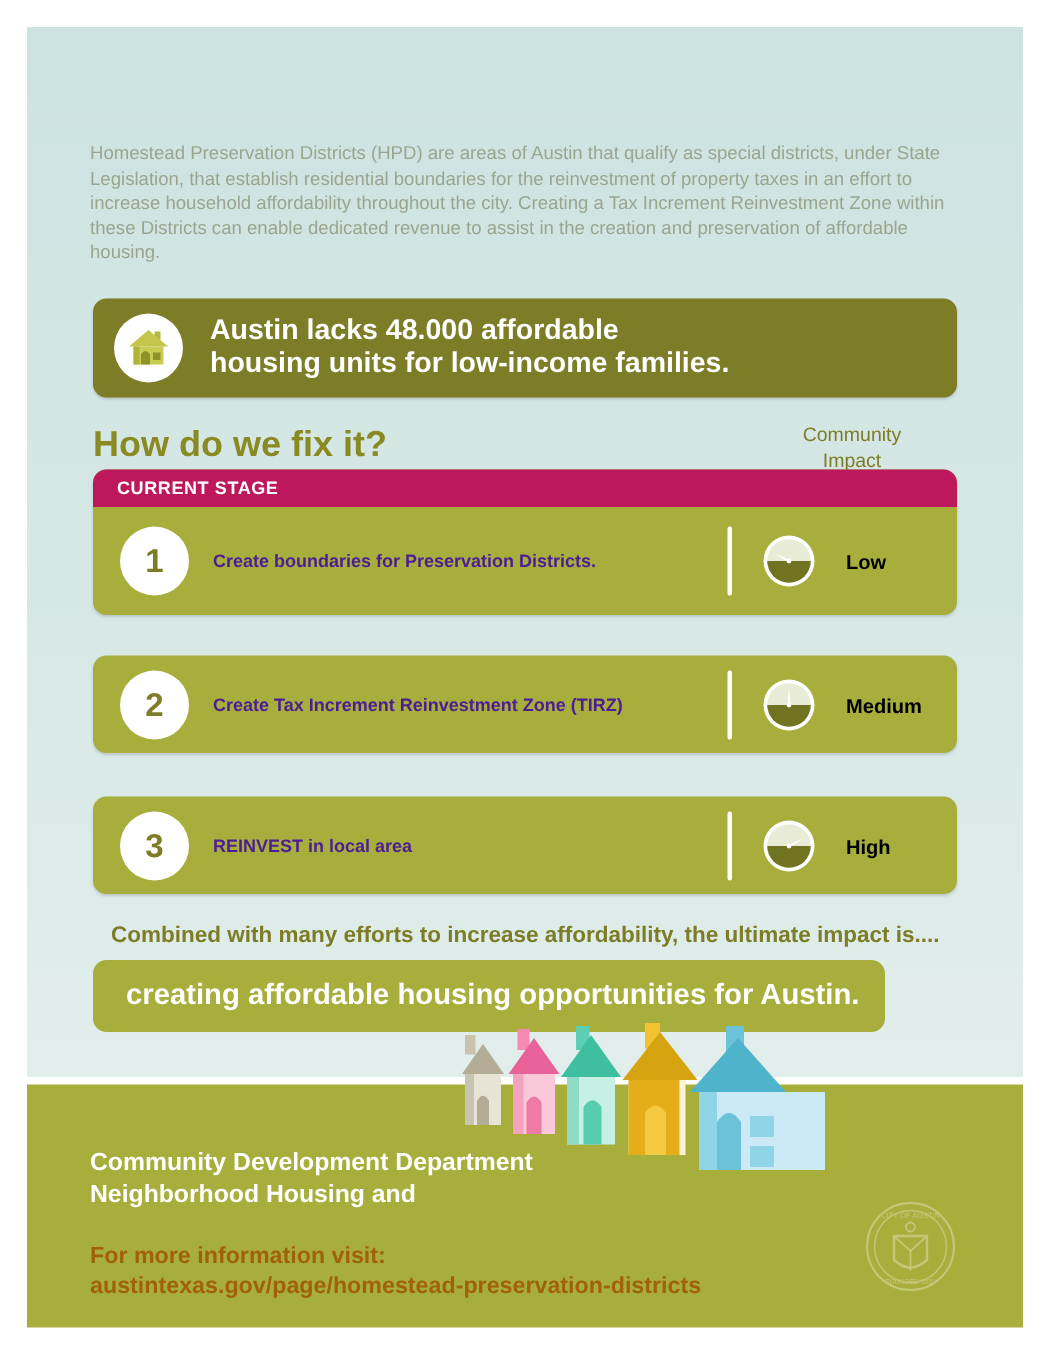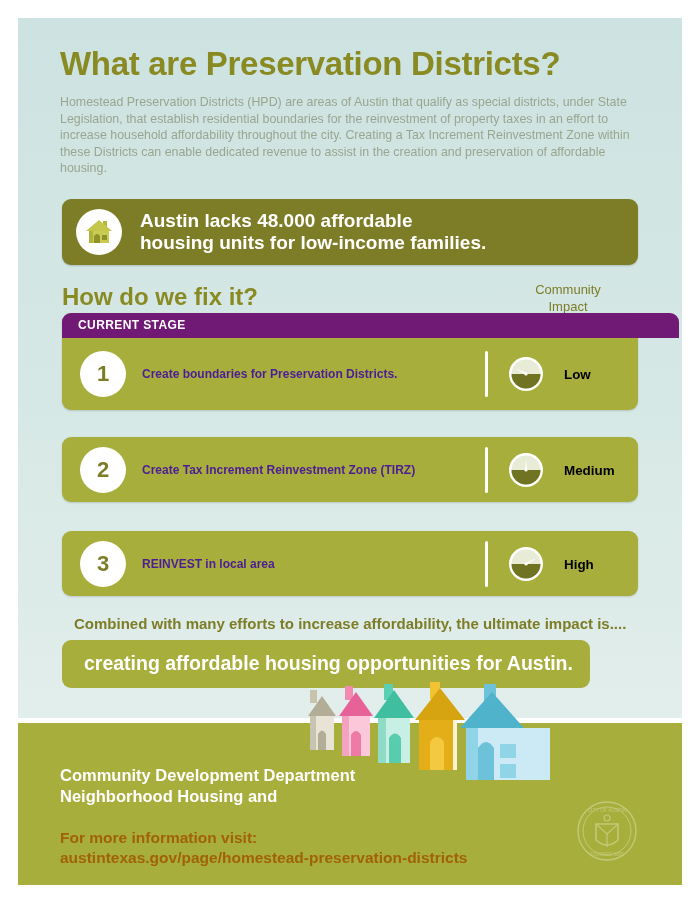--- a/index.html
+++ b/index.html
@@ -57,21 +57,21 @@
     position:absolute;left:62px;width:576px;
     background:#a7ae3c;border-radius:9px;
     box-shadow:0 1px 2px rgba(0,0,0,.15);
   }
   .card1{top:313px;height:97px;}
   .card2{top:437px;height:65px;}
   .card3{top:531px;height:65px;}
 
   .stage-bar{
     position:absolute;left:0;top:0;width:100%;height:25px;
-    background:#701a75;border-radius:9px 9px 0 0;padding-left:41px;
+    background:#be185d;border-radius:9px 9px 0 0;
   }
   .stage-bar span{
     position:absolute;left:16px;top:5px;
     color:#ffffff;font-size:12px;font-weight:bold;letter-spacing:.4px;
   }
 
   .num-circle{
     position:absolute;width:46px;height:46px;border-radius:50%;
     background:#ffffff;display:flex;align-items:center;justify-content:center;
     color:#7d7c27;font-size:22px;font-weight:bold;
@@ -120,21 +120,20 @@
   }
   .seal{position:absolute;left:576px;top:800px;width:62px;height:62px;opacity:.55;}
 </style>
 </head>
 <body>
 
 <div class="page">
 
   <div class="field"></div>
 
-  <div class="title">What are Preservation Districts?</div>
   <div class="intro">Homestead Preservation Districts (HPD) are areas of Austin that qualify as special districts, under State Legislation, that establish residential boundaries for the reinvestment of property taxes in an effort to increase household affordability throughout the city. Creating a Tax Increment Reinvestment Zone within these Districts can enable dedicated revenue to assist in the creation and preservation of affordable housing.</div>
 
   <div class="banner">
     <div class="banner-circle">
       <svg width="30" height="28" viewBox="0 0 30 28">
         <rect x="19" y="3" width="4" height="7" fill="#b6b83b"></rect>
         <path d="M15 2 L28 13 L2 13 Z" fill="#c3c64a"></path>
         <rect x="5" y="13" width="20" height="12" fill="#c9cc52"></rect>
         <path d="M5 13 L5 25 L9 25 L9 13 Z" fill="#b0b33a"></path>
         <path d="M10 18 q3 -4 6 0 v7 h-6 Z" fill="#8f9228"></path>

